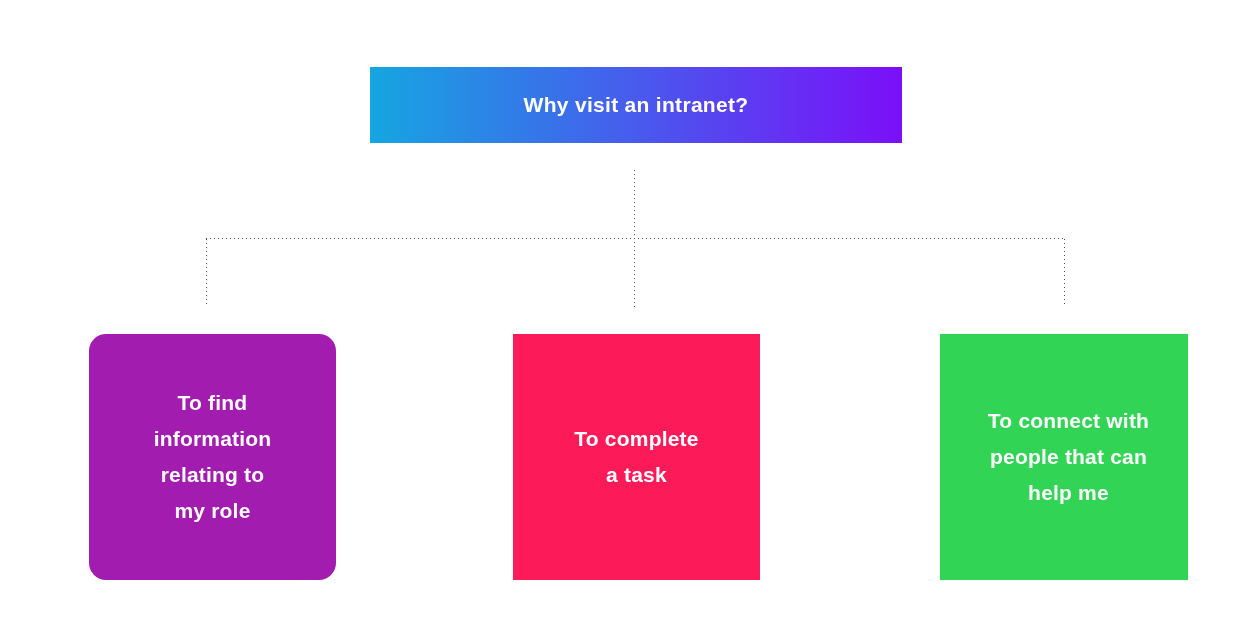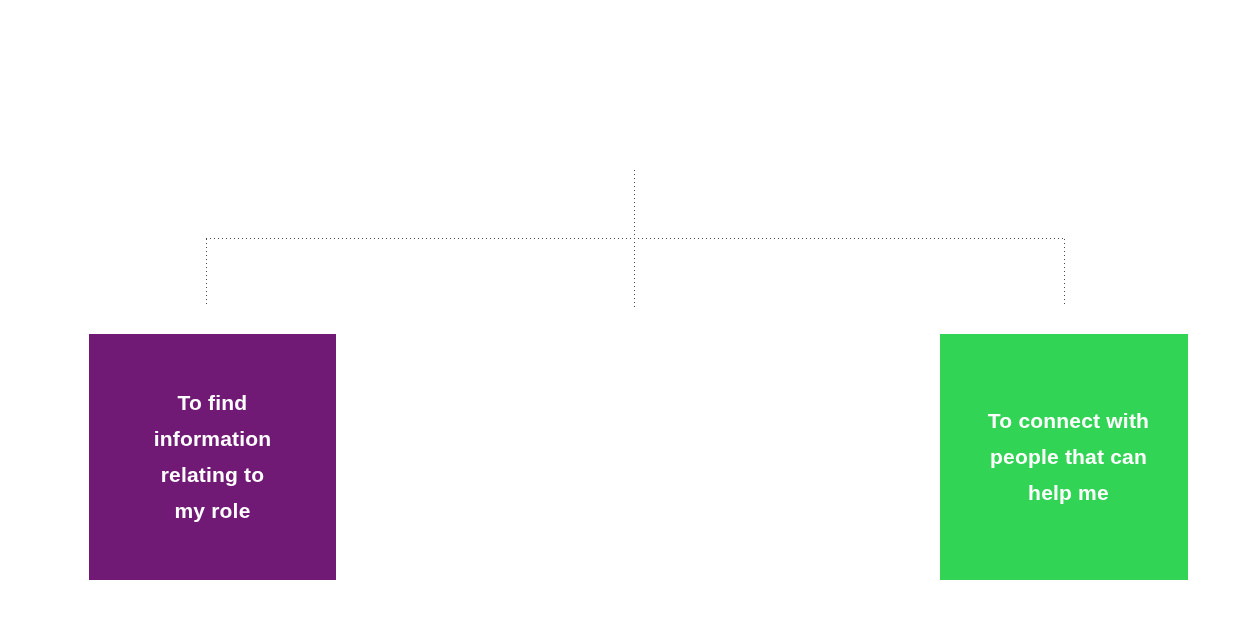--- a/index.html
+++ b/index.html
@@ -62,33 +62,40 @@
   .vline-center { left: 634px; top: 170px; height: 137px; }
   .hline-main   { left: 206px; top: 238px; width: 859px; }
   .vline-left   { left: 206px; top: 239px; height: 66px; }
   .vline-right  { left: 1064px; top: 239px; height: 66px; }
 </style>
 </head>
 <body>
 
 <div class="canvas">
 
+  <div class="node title-node" style="background: linear-gradient(90deg, rgb(21, 166, 225), rgb(123, 15, 249));">
+    <span>Why visit an intranet?</span>
+  </div>
 
   <div class="vline vline-center"></div>
   <div class="hline hline-main"></div>
   <div class="vline vline-left"></div>
   <div class="vline vline-right"></div>
 
-  <div class="node box box-0" style="background-color: #701a75;">
+  <div class="node box box-0" style="background-color: #a21caf; border-radius: 17px;">
     <span>To find
 information
 relating to
 my role</span>
   </div>
 
+  <div class="node box box-1" style="background-color: rgb(252, 26, 88);">
+    <span>To complete
+a task</span>
+  </div>
 
   <div class="node box box-2" style="background-color: rgb(50, 212, 85); padding-left: 9px;">
     <span>To connect with
 people that can
 help me</span>
   </div>
 
 </div>
 
 </body></html>

